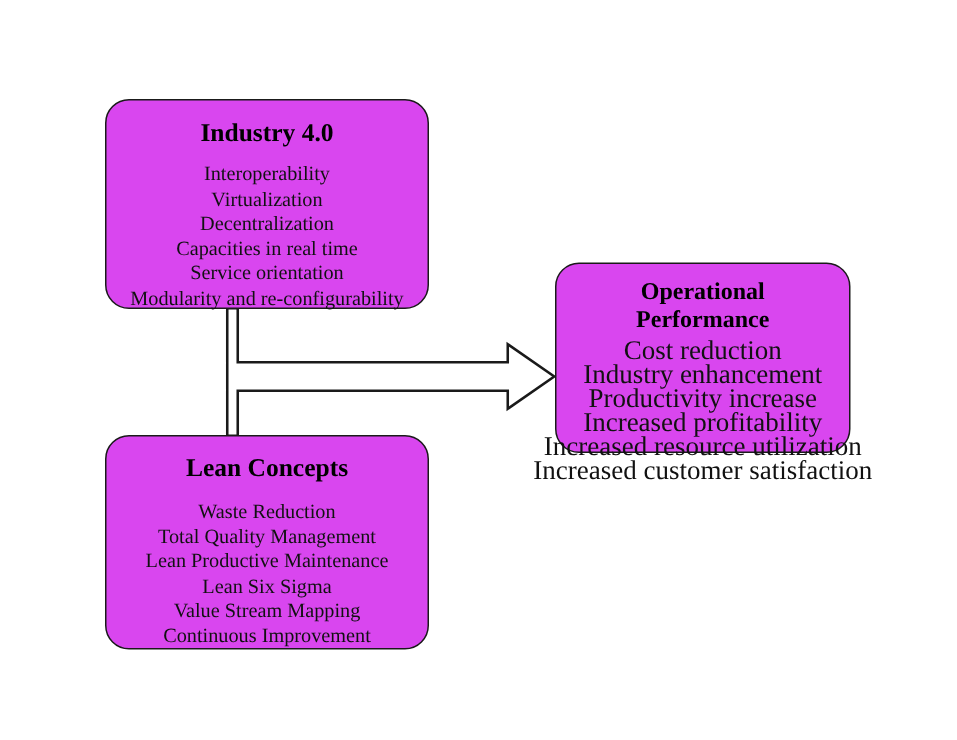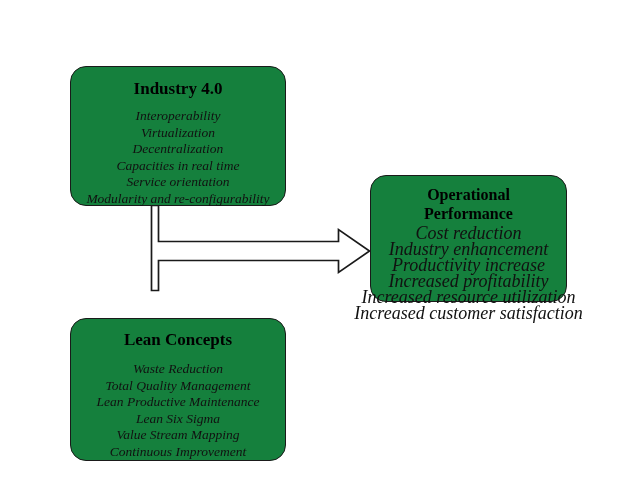--- a/index.html
+++ b/index.html
@@ -13,61 +13,59 @@
     height: 493px;
     background: #ffffff;
     overflow: hidden;
     font-family: "Liberation Serif", "DejaVu Serif", serif;
   }
   .node {
     position: absolute;
     box-sizing: border-box;
     border: 1.6px solid #1a1a1a;
     border-radius: 16px;
-    background: #15803d;
+    background: #d946ef;
     display: flex;
     flex-direction: column;
     align-items: center;
     z-index: 2;
   }
   .node-title {
     font-weight: bold;
     font-style: normal;
     font-size: 17px;
     line-height: 20px;
     color: #000000;
     text-align: center;
     white-space: pre-line;
   }
   .node-items {
     display: flex;
     flex-direction: column;
     align-items: center;
   }
   .node-item {
-    font-style: italic;
     font-size: 13.5px;
     line-height: 16.5px;
     color: #111111;
     white-space: nowrap;
   }
 
   
   #node-industry {
     left: 70px;  top: 66px;
     width: 216px; height: 140px;
     padding-top: 12px;
   }
   #node-industry .node-items { margin-top: 9px; }
 
   #node-lean {
     left: 70px;  top: 290px;
     width: 216px; height: 143px;
     padding-top: 11px;
-    margin-top: 28px;
   }
   #node-lean .node-items { margin-top: 11px; }
 
   #node-operational {
     left: 370px; top: 175px;
     width: 197px; height: 127px;
     padding-top: 9px;
   }
   #node-operational .node-title { font-size: 16px; line-height: 19px; }
   #node-operational .node-items { margin-top: 2px; }

